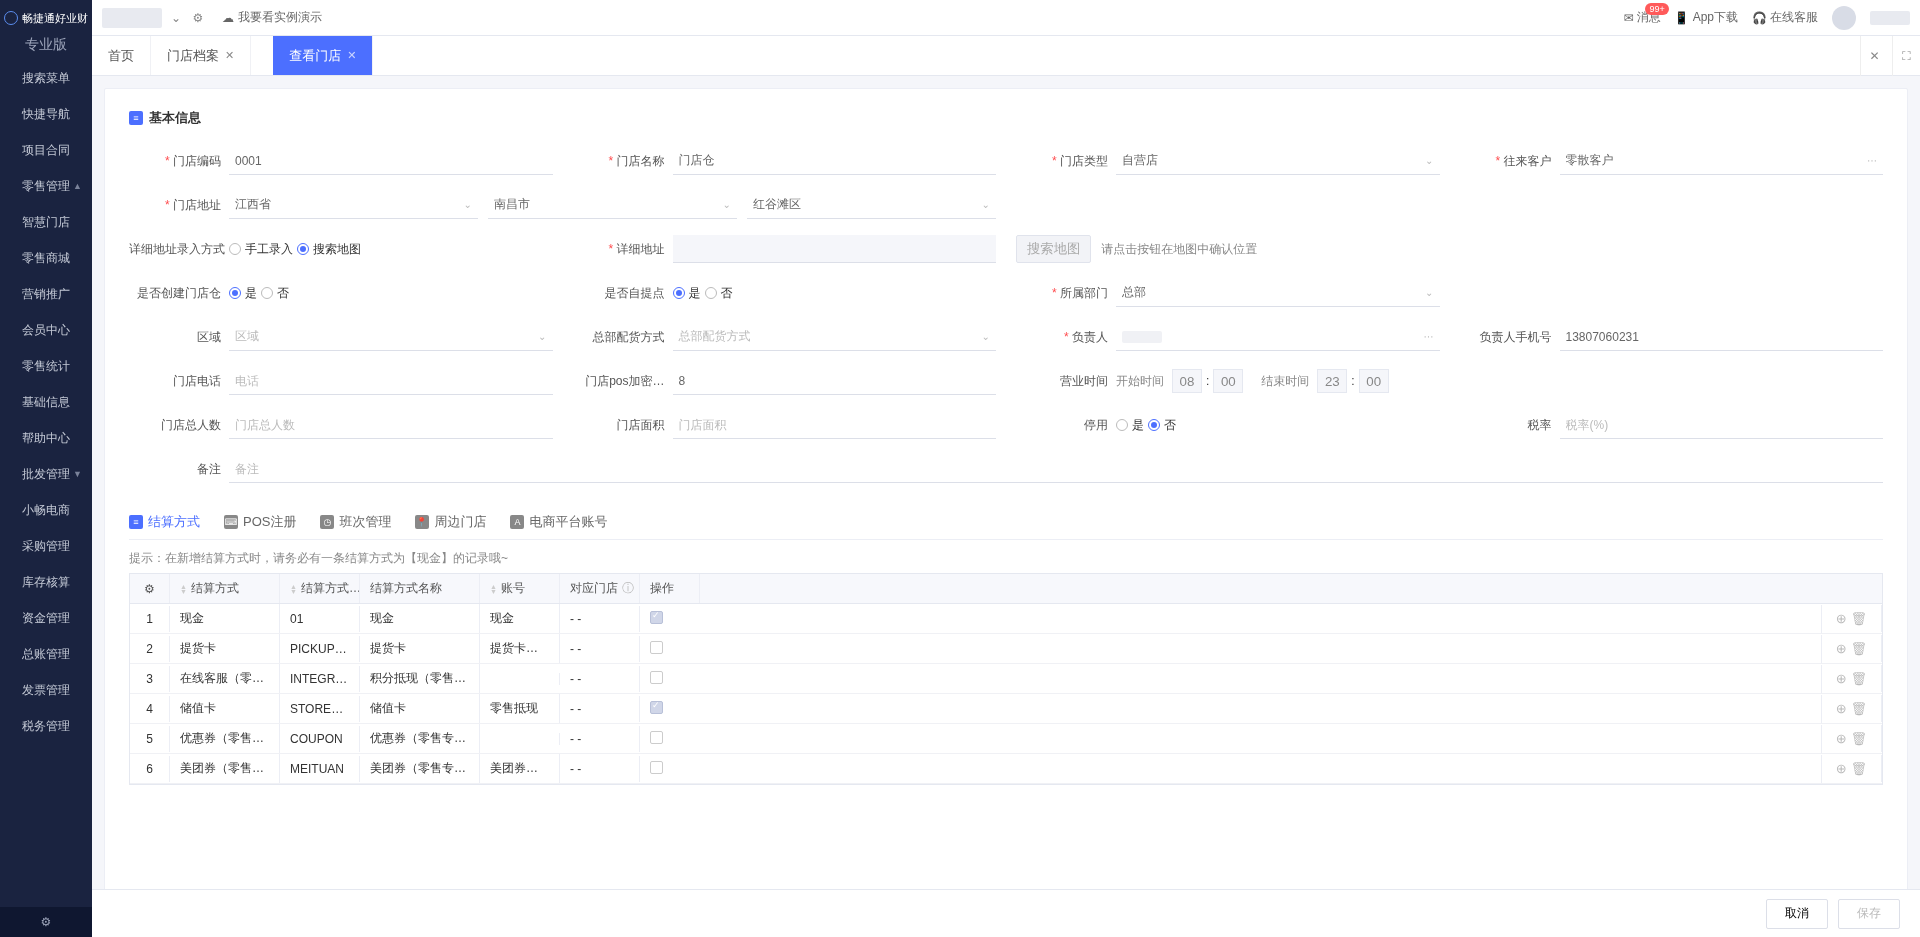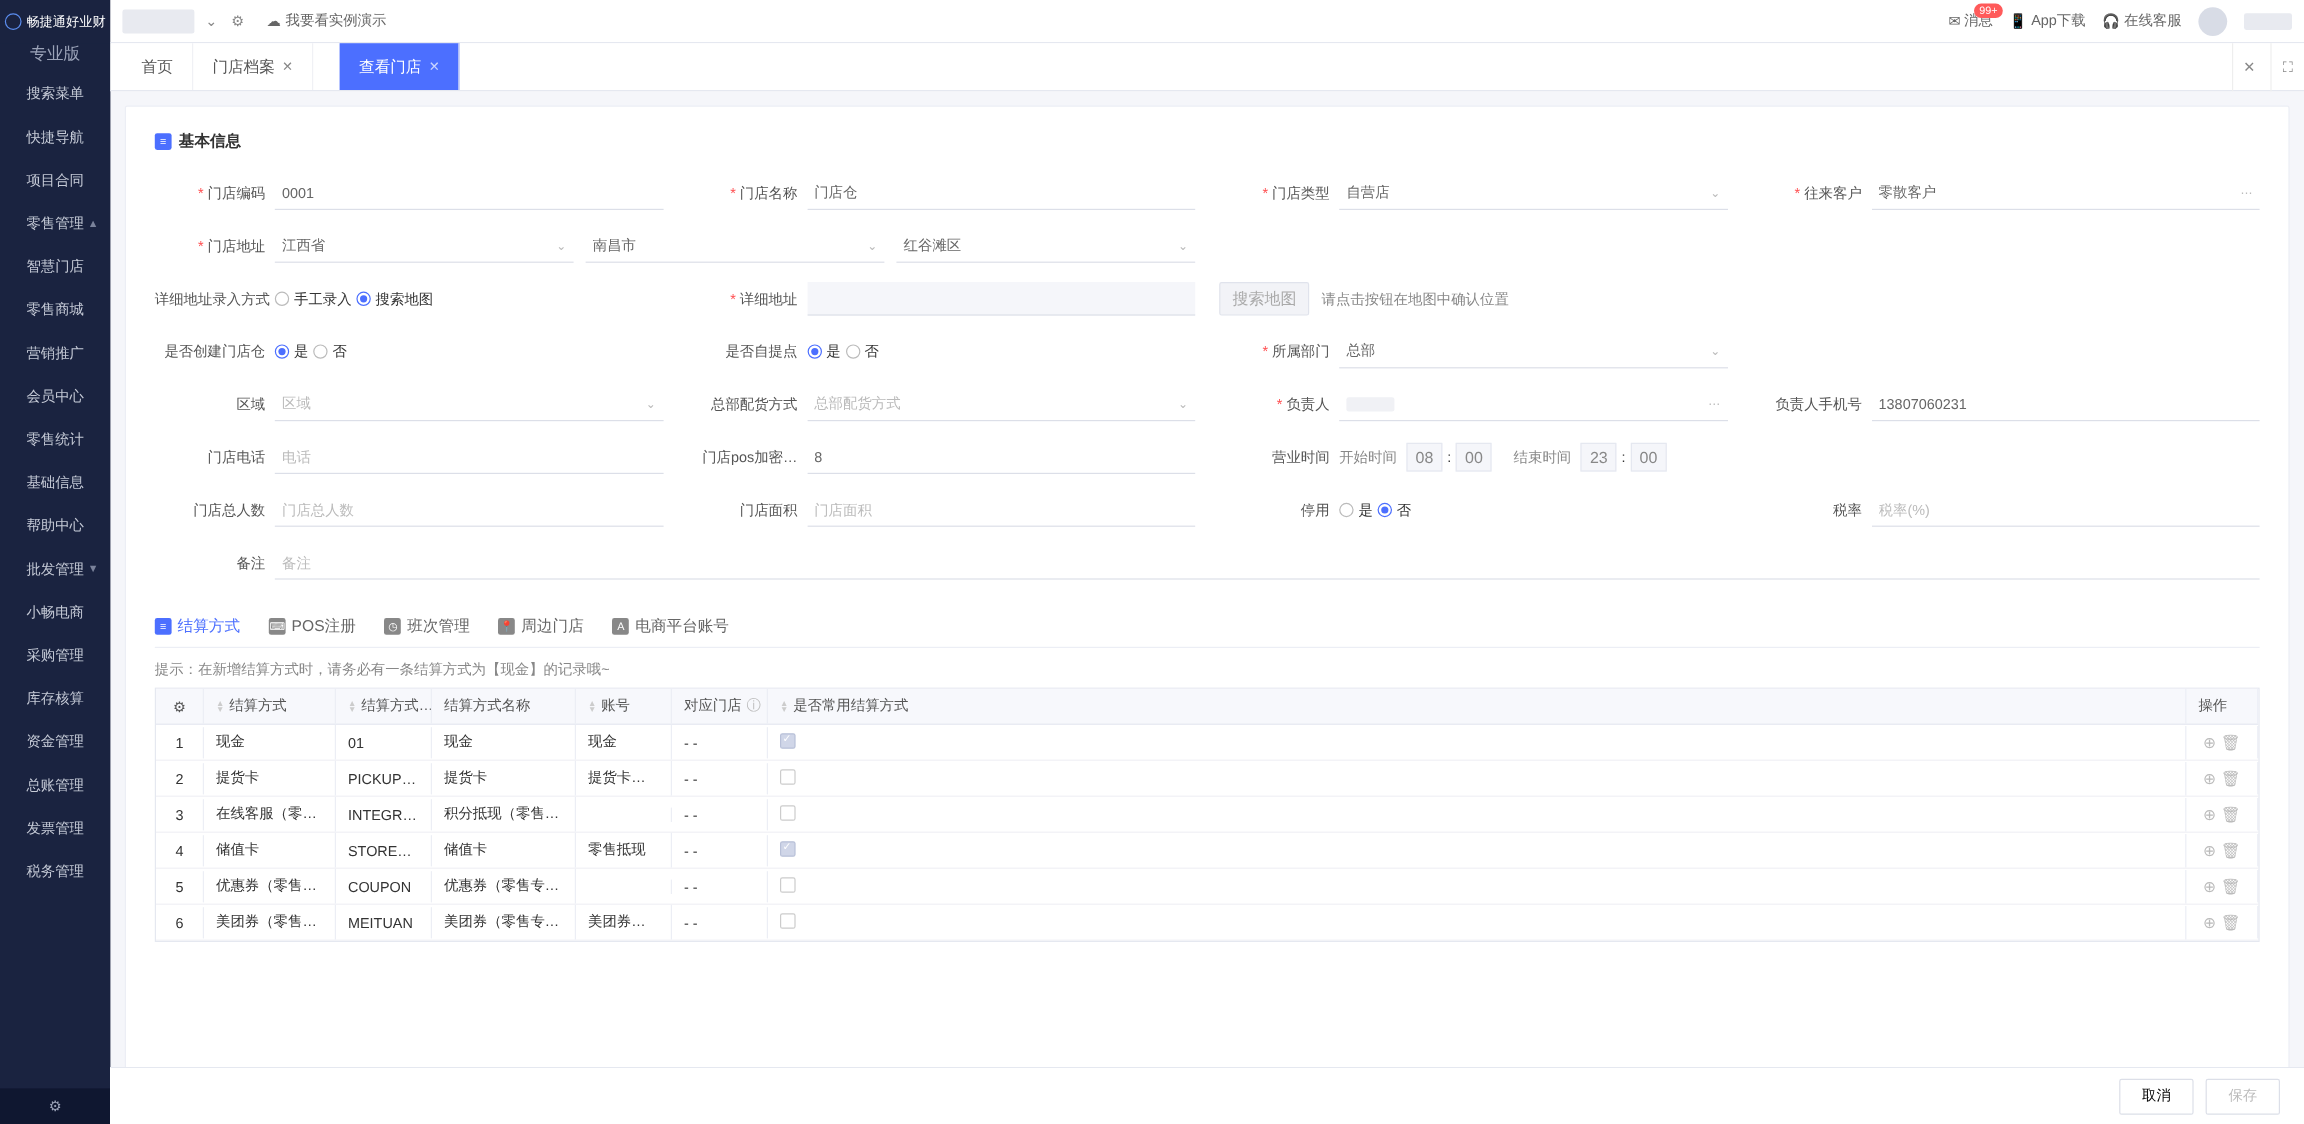--- a/index.html
+++ b/index.html
@@ -25,21 +25,21 @@
 .tb-acct { width: 60px; height: 20px; background: #e8eaf0; border-radius: 2px; }
 .tb-ico { width: 16px; height: 16px; display: inline-flex; align-items: center; justify-content: center; color: #888; }
 .tb-link { display: flex; align-items: center; gap: 4px; color: #666; cursor: pointer; margin-left: 10px; }
 .tb-right { margin-left: auto; display: flex; align-items: center; gap: 14px; }
 .tb-item { display: flex; align-items: center; gap: 3px; color: #666; cursor: pointer; position: relative; }
 .tb-badge { position: absolute; top: -6px; right: -8px; background: #ff5a5a; color: #fff; font-size: 9px; border-radius: 8px; padding: 0 4px; line-height: 12px; }
 .tb-avatar { width: 24px; height: 24px; border-radius: 50%; background: #d8dce6; }
 .tb-user { width: 40px; height: 14px; background: #e8eaf0; border-radius: 2px; }
 
 
-.tabstrip { height: 40px; background: #fff; border-bottom: 1px solid #e5e8f0; display: flex; align-items: stretch; padding-left: 10px; position: relative; }
+.tabstrip { height: 40px; background: #fff; border-bottom: 1px solid #e5e8f0; display: flex; align-items: stretch; position: relative; }
 .tab { display: flex; align-items: center; padding: 0 16px; font-size: 13px; color: #555; cursor: pointer; gap: 6px; border-right: 1px solid #f0f1f5; }
 .tab.active { background: #4c6fff; color: #fff; margin-left: 22px; }
 .tab .x { font-size: 11px; opacity: .7; }
 .tabstrip .closeall { position: absolute; right: 32px; top: 0; width: 28px; height: 40px; display: flex; align-items: center; justify-content: center; color: #888; cursor: pointer; border-left: 1px solid #eee; }
 .tabstrip .fs { position: absolute; right: 0; top: 0; width: 28px; height: 40px; display: flex; align-items: center; justify-content: center; color: #888; cursor: pointer; border-left: 1px solid #eee; }
 
 
 .content { flex: 1; overflow: auto; padding: 20px 24px; background: #fff; margin: 12px; border: 1px solid #eceef5; border-radius: 2px; position: relative; }
 
 .sec-title { display: flex; align-items: center; gap: 6px; font-size: 13px; font-weight: 600; margin-bottom: 20px; }
@@ -428,24 +428,20 @@
               <span>结算方式名称</span>
             </div>
           <div class="th c-acct">
               <span class="sort-ico">▲<br>▼</span>
               <span>账号</span>
             </div>
           <div class="th c-store">
               <span>对应门店</span> 
               <span style="color:#bbb">ⓘ</span>
             </div>
-          <div class="th c-common">
-              <span class="sort-ico">▲<br>▼</span>
-              <span>是否常用结算方式</span>
-            </div>
           <div class="th c-ops">
               <span>操作</span>
             </div>
         </div>
         <div id="tbody">
             <div class="tbl-row">
               <div class="td c-gear" style="text-align: center;">1</div>
               <div class="td c-method">现金</div>
               <div class="td c-code">01</div>
               <div class="td c-name">现金</div>

